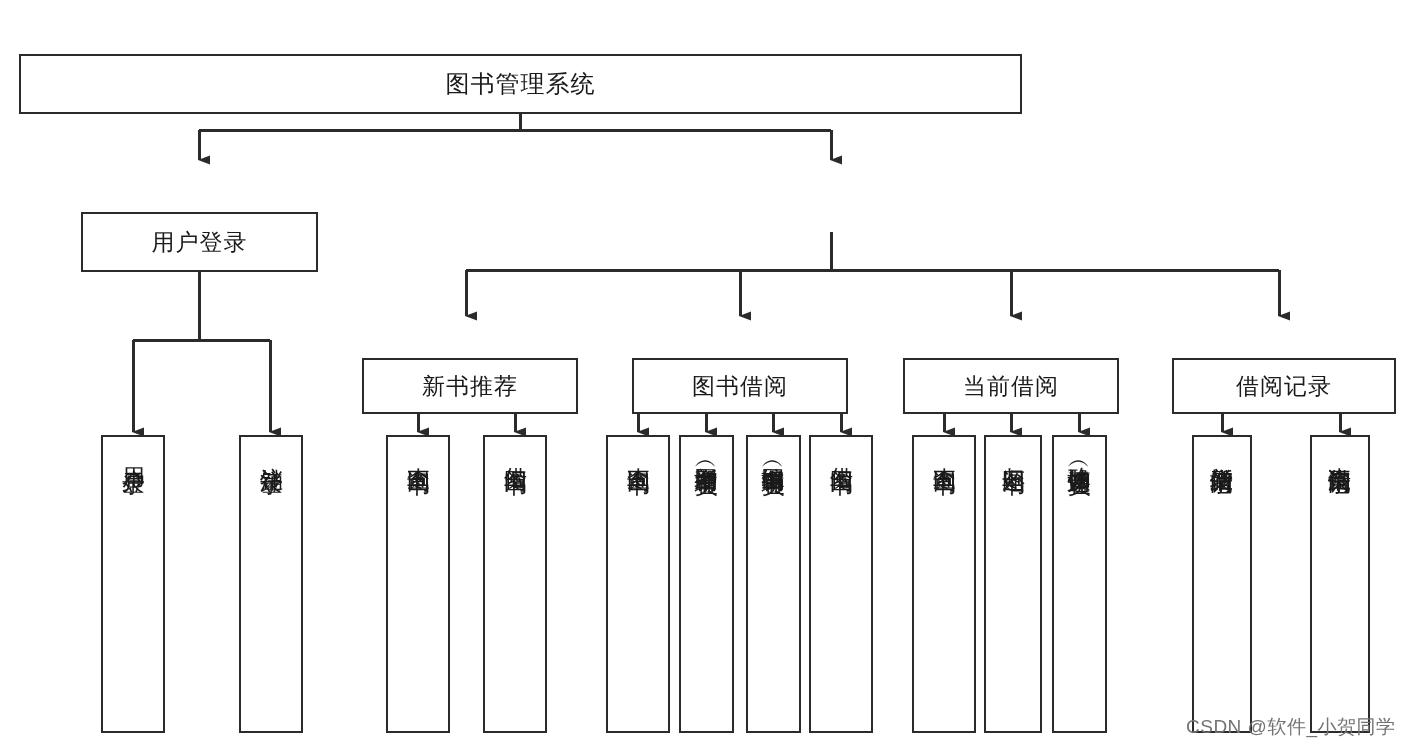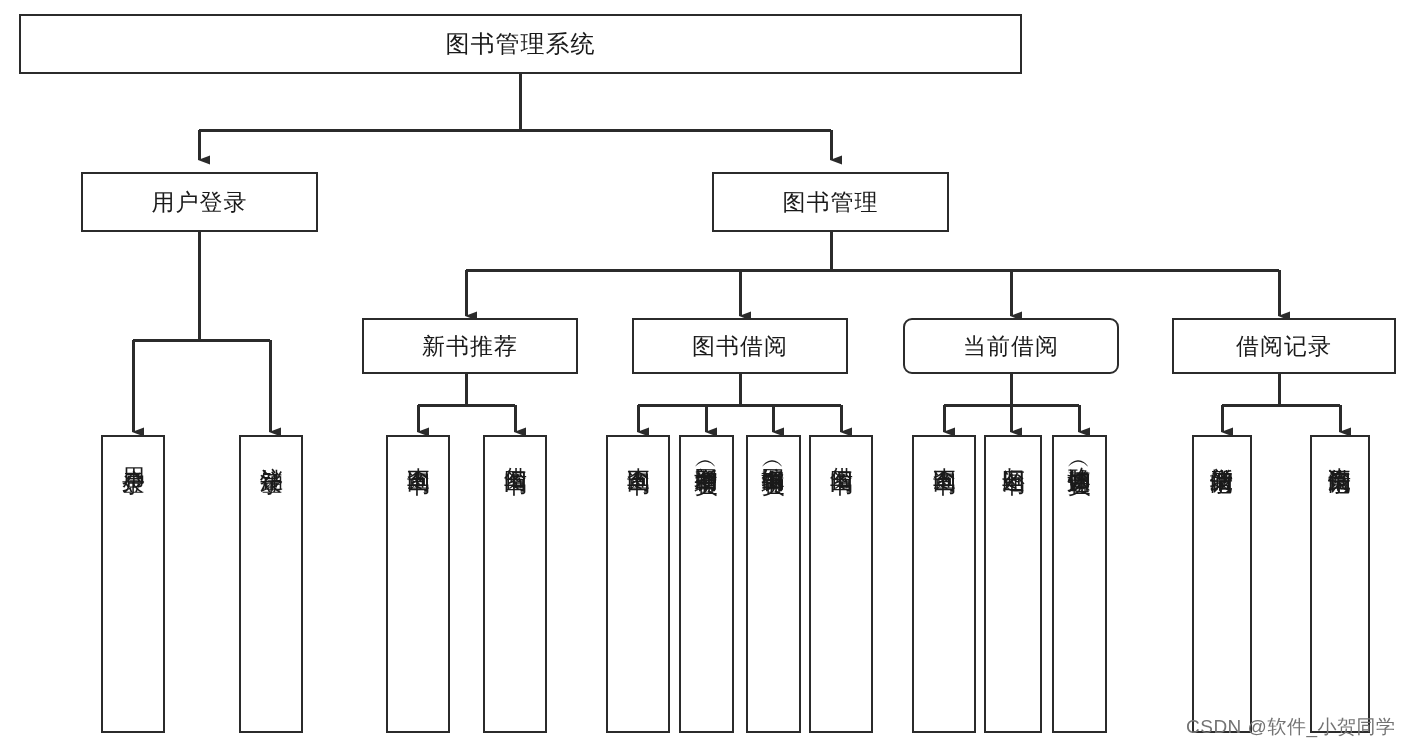--- a/index.html
+++ b/index.html
@@ -30,20 +30,21 @@
     background:#ffffff;
     border:2.5px solid #2b2b2b;
     display:flex;
     align-items:center;
     justify-content:center;
     color:#1a1a1a;
   }
   .node.h{            
     font-size:23px;
     letter-spacing:1px;
+    margin-top:40px;
   }
   .node.root{
     font-size:24px;
   }
   .node.v{            
     align-items:flex-start;
     justify-content:center;
     padding-top:12px;
   }
   .vlabel{
@@ -128,33 +129,30 @@
   </svg>
 
   <div class="node h root" style="left:19px; top:14px; width:1003px; height:60px;">
     <span>图书管理系统</span>
   </div>
 
   <div class="node h" style="left:81px; top:172px; width:237px; height:60px;">
     <span>用户登录</span>
   </div>
 
-  <div class="node h" style="left:712px; top:172px; width:237px; height:60px;">
-    <span>图书管理</span>
-  </div>
 
   <div class="node h" style="left:632px; top:318px; width:216px; height:56px;">
     <span>图书借阅</span>
   </div>
 
   <div class="node h" style="left:362px; top:318px; width:216px; height:56px;">
     <span>新书推荐</span>
   </div>
 
-  <div class="node h" style="left:903px; top:318px; width:216px; height:56px;border-radius:9px;">
+  <div class="node h" style="left:903px; top:318px; width:216px; height:56px;">
     <span>当前借阅</span>
   </div>
 
   <div class="node h" style="left:1172px; top:318px; width:224px; height:56px;">
     <span>借阅记录</span>
   </div>
 
   <div class="node v" style="left:101px; top:435px; width:64px; height:298px;">
     <span class="vlabel">用户登录</span>
   </div>

